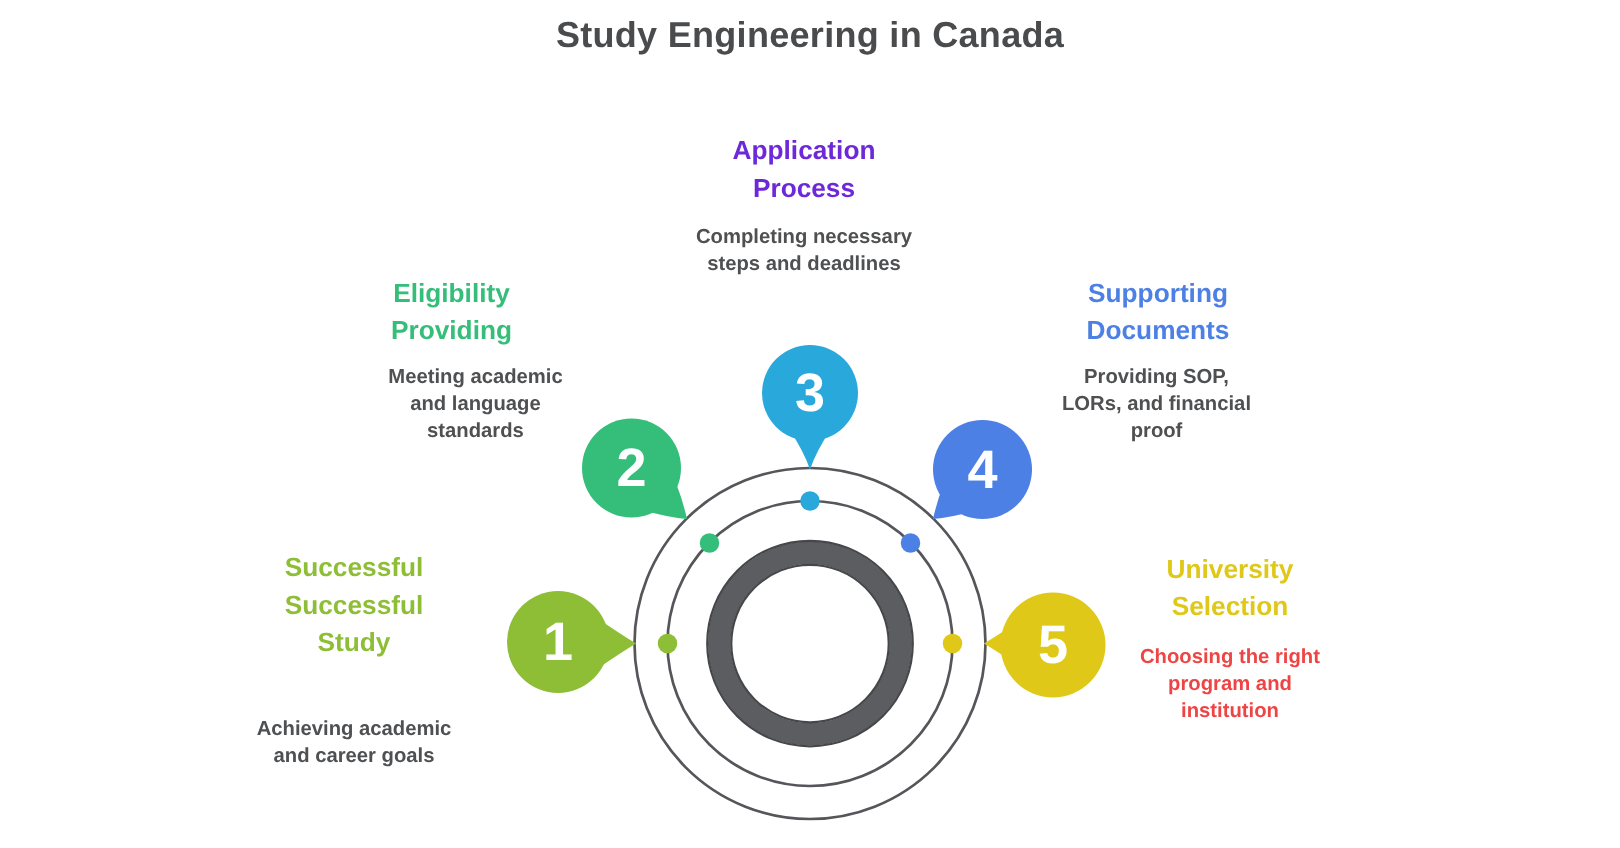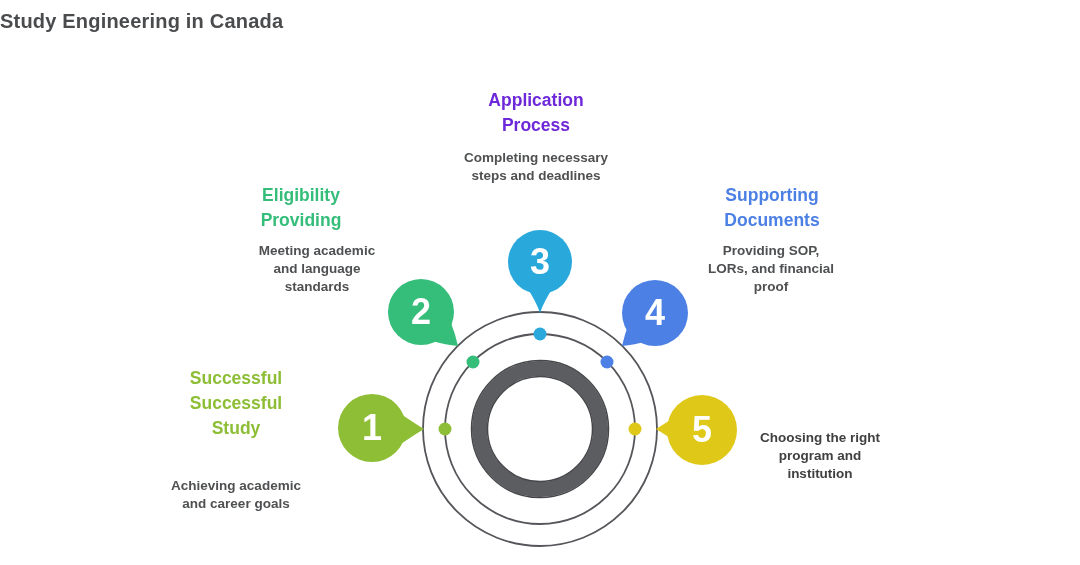--- a/index.html
+++ b/index.html
@@ -2,22 +2,22 @@
 <html><head>
 <meta charset="utf-8">
 <style>
   * { margin:0; padding:0; box-sizing:border-box; }
   html,body { background:#ffffff; }
   .canvas {
     position:relative; width:1080px; height:565px; background:#ffffff;
     font-family:"Liberation Sans", sans-serif; overflow:hidden;
   }
   .title {
-    position:absolute; top:10px; left:0; width:1080px; text-align:left;
-    font-size:20px; font-weight:bold; letter-spacing:0.2px;
+    position:absolute; top:10px; left:0; width:1080px; text-align:center;
+    font-size:24px; font-weight:bold; letter-spacing:0.2px;
   }
   svg.diagram { position:absolute; top:0; left:0; }
   .orbit { fill:none; stroke-width:1.8; }
   .hub-main { fill:none; stroke-width:15; }
   .hub-edge { fill:none; stroke-width:1.5; }
   .bubble {
     position:absolute; border-radius:50%;
     display:flex; align-items:center; justify-content:center;
   }
   .num { color:#ffffff; font-weight:bold; font-size:36px; line-height:1; }
@@ -87,20 +87,21 @@
     <span class="num" style="color: rgb(255, 255, 255);">4</span>
   </div>
   <div class="bubble b5" style="background-color: rgb(223, 200, 23);">
     <span class="num" style="color: rgb(255, 255, 255);">5</span>
   </div>
 
   <div class="label l1" style="color: rgb(141, 190, 53);">Successful Successful Study</div>
   <div class="label l2" style="color: rgb(53, 189, 122);">Eligibility Providing</div>
   <div class="label l3" style="color: #6d28d9;">Application Process</div>
   <div class="label l4" style="color: rgb(76, 128, 228);">Supporting Documents</div>
+  <div class="label l5" style="color: rgb(223, 200, 23);">University Selection</div>
 
   <div class="desc d1" style="color: rgb(79, 80, 82);">Achieving academic and career goals</div>
   <div class="desc d2" style="color: rgb(79, 80, 82);">Meeting academic and language standards</div>
   <div class="desc d3" style="color: rgb(79, 80, 82);">Completing necessary steps and deadlines</div>
   <div class="desc d4" style="color: rgb(79, 80, 82);">Providing SOP, LORs, and financial proof</div>
-  <div class="desc d5" style="color: #404040;">Choosing the right program and institution</div>
+  <div class="desc d5" style="color: #ef4444;">Choosing the right program and institution</div>
 
 </div>
 
 </body></html>

